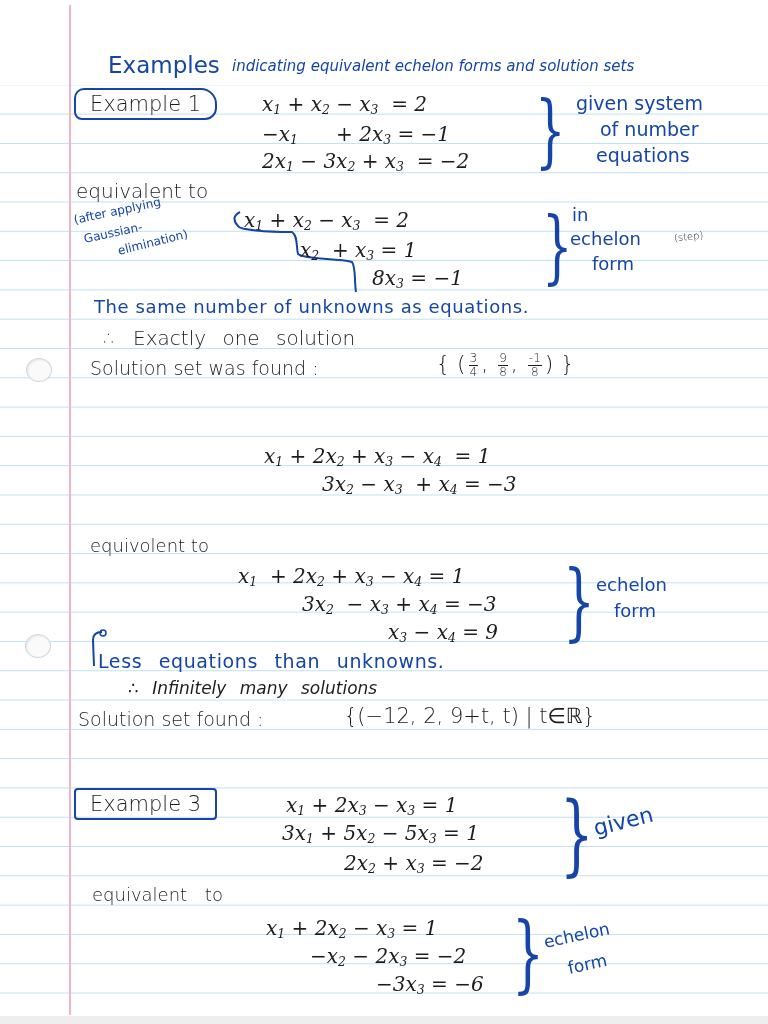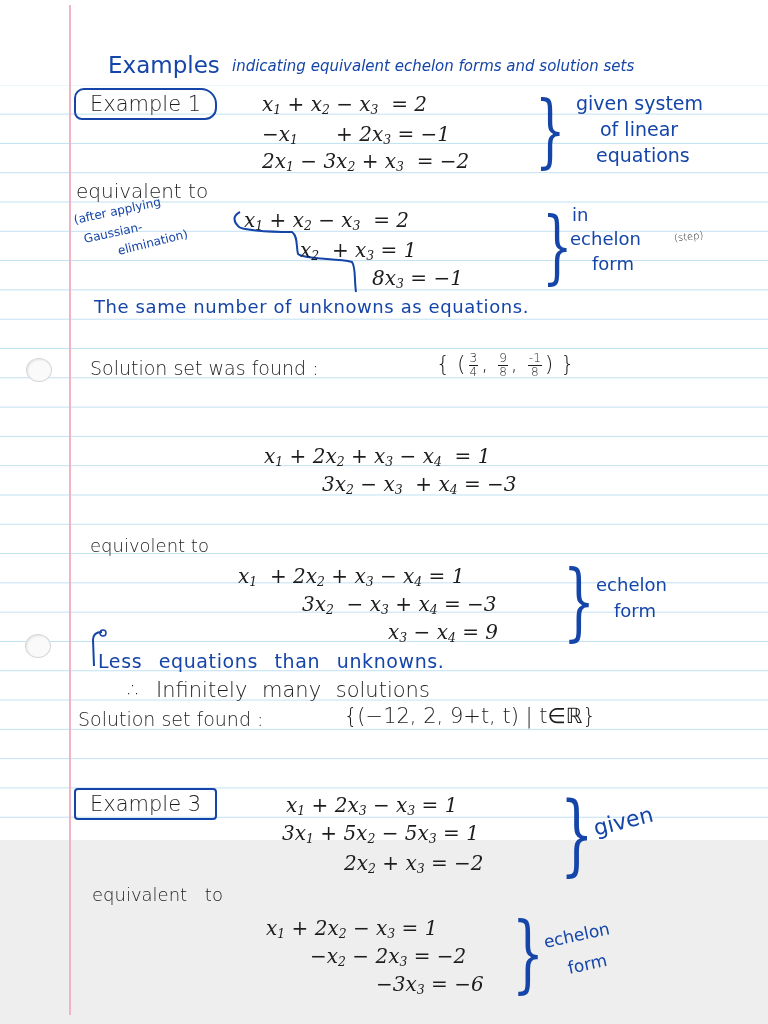--- a/index.html
+++ b/index.html
@@ -2,21 +2,21 @@
 <html><head>
 <meta charset="utf-8">
 <style>
   html, body { margin: 0; padding: 0; }
   body {
     width: 768px; height: 1024px; overflow: hidden;
     background: #eeeeee;
     font-family: "DejaVu Sans", sans-serif;
   }
   .paper {
-    position: absolute; left: 0; top: 0; width: 768px; height: 840px;
+    position: absolute; left: 0; top: 0; width: 768px; height: 1016px;
     background-color: #ffffff;
     background-image: repeating-linear-gradient(to bottom,
       transparent 0px, transparent 28px, #bfe0f2 28px, #bfe0f2 29.3px);
     background-position: 0 56px;
     background-size: 100% 29.3px;
   }
   .paper::before {
     content: ""; position: absolute; left: 0; top: 0; width: 768px; height: 85px; background: #fff;
   }
   .margin-line {
@@ -52,21 +52,21 @@
   <div class="t blue" style="left:232px; top:59px; font-size:15px; font-style:italic;">indicating equivalent echelon forms and solution sets</div>
 
   <div class="boxed" style="left:74px; top:88px;">Example 1</div>
 
   <div class="t math" style="left:262px; top:94px;"><i>x</i><sub>1</sub> + <i>x</i><sub>2</sub> − <i>x</i><sub>3</sub> &nbsp;= 2</div>
   <div class="t math" style="left:262px; top:124px;">−<i>x</i><sub>1</sub> &nbsp;&nbsp;&nbsp;&nbsp;&nbsp;+ 2<i>x</i><sub>3</sub> = −1</div>
   <div class="t math" style="left:262px; top:151px;">2<i>x</i><sub>1</sub> − 3<i>x</i><sub>2</sub> + <i>x</i><sub>3</sub> &nbsp;= −2</div>
 
   <div class="brace" style="left:535px; top:84px; font-size:80px; transform:scaleX(0.6);">}</div>
   <div class="t blue" style="left:576px; top:94px; font-size:19px;">given system</div>
-  <div class="t blue" style="left:600px; top:120px; font-size:19px;">of linear</div>
+  <div class="t blue" style="left:600px; top:120px; font-size:19px;">of number</div>
   <div class="t blue" style="left:596px; top:146px; font-size:19px;">equations</div>
 
   <div class="t ink" style="left:76px; top:181px; font-size:20px;">equivalent to</div>
 
   <div class="t blue" style="left:74px; top:214px; font-size:12px; transform:rotate(-12deg); transform-origin:left;">(after applying</div>
   <div class="t blue" style="left:84px; top:233px; font-size:12px; transform:rotate(-12deg); transform-origin:left;">Gaussian-</div>
   <div class="t blue" style="left:118px; top:245px; font-size:12px; transform:rotate(-14deg); transform-origin:left;">elimination)</div>
 
   <svg style="position:absolute; left:226px; top:208px;" width="150" height="92">
     <path d="M14 4 C6 8 8 14 12 18 C14 22 40 24 66 24 C72 28 70 38 72 46 C80 52 110 50 126 54 C130 60 128 70 130 84" stroke="#1545a8" stroke-width="2" fill="none"></path>
@@ -76,20 +76,21 @@
   <div class="t math" style="left:300px; top:240px;"><i>x</i><sub>2</sub> &nbsp;+ <i>x</i><sub>3</sub> = 1</div>
   <div class="t math" style="left:372px; top:268px;">8<i>x</i><sub>3</sub> = −1</div>
 
   <div class="brace" style="left:542px; top:200px; font-size:80px; transform:scaleX(0.6);">}</div>
   <div class="t blue" style="left:572px; top:206px; font-size:18px;">in</div>
   <div class="t blue" style="left:570px; top:230px; font-size:18px;">echelon</div>
   <div class="t blue" style="left:592px; top:255px; font-size:18px;">form</div>
   <div class="t ink" style="left:674px; top:232px; font-size:10px; transform:rotate(-6deg);">(step)</div>
 
   <div class="t blue" style="left:94px; top:298px; font-size:18px; letter-spacing:0.6px;">The same number of unknowns as equations.</div>
+  <div class="t ink" style="left:104px; top:328px; font-size:20px; word-spacing:10px;">∴ Exactly one solution</div>
   <div class="t ink" style="left:90px; top:359px; font-size:19px;">Solution set was found :</div>
   <div class="t ink" style="left:436px; top:352px; font-size:22px;">
     <span>{ (</span><span class="frac"><span class="num">3</span><span>4</span></span>,
     <span class="frac"><span class="num">9</span><span>8</span></span>,
     <span class="frac"><span class="num">-1</span><span>8</span></span><span>) }</span>
   </div>
 
 
   <div class="t math" style="left:264px; top:446px;"><i>x</i><sub>1</sub> + 2<i>x</i><sub>2</sub> + <i>x</i><sub>3</sub> − <i>x</i><sub>4</sub> &nbsp;= 1</div>
   <div class="t math" style="left:322px; top:474px;">3<i>x</i><sub>2</sub> − <i>x</i><sub>3</sub> &nbsp;+ <i>x</i><sub>4</sub> = −3</div>
@@ -102,21 +103,21 @@
 
   <div class="brace" style="left:563px; top:552px; font-size:84px; transform:scaleX(0.6);">}</div>
   <div class="t blue" style="left:596px; top:576px; font-size:18px;">echelon</div>
   <div class="t blue" style="left:614px; top:602px; font-size:18px;">form</div>
 
   <svg style="position:absolute; left:88px; top:628px;" width="20" height="42">
     <path d="M6 38 L5 12 C5 6 9 4 14 4" stroke="#1545a8" stroke-width="2" fill="none"></path>
     <circle cx="15" cy="5" r="3" stroke="#1545a8" stroke-width="1.5" fill="none"></circle>
   </svg>
   <div class="t blue" style="left:98px; top:652px; font-size:19px; letter-spacing:0.6px; word-spacing:10px;">Less equations than unknowns.</div>
-  <div class="t ink" style="left:128px; top:680px; font-size:21px; word-spacing:8px;">∴ Infinitely many solutions</div>
+  <div class="t ink" style="left:128px; top:680px; font-size:17px; word-spacing:8px;font-style:italic;">∴ Infinitely many solutions</div>
   <div class="t ink" style="left:78px; top:710px; font-size:19px;">Solution set found :</div>
   <div class="t ink" style="left:344px; top:706px; font-size:21px;">{(−12, 2, 9+t, t) | t∈ℝ}</div>
 
   <div class="boxed" style="left:74px; top:788px; border-radius:4px;">Example 3</div>
 
   <div class="t math" style="left:286px; top:795px;"><i>x</i><sub>1</sub> + 2<i>x</i><sub>3</sub> − <i>x</i><sub>3</sub> = 1</div>
   <div class="t math" style="left:282px; top:823px;">3<i>x</i><sub>1</sub> + 5<i>x</i><sub>2</sub> − 5<i>x</i><sub>3</sub> = 1</div>
   <div class="t math" style="left:344px; top:853px;">2<i>x</i><sub>2</sub> + <i>x</i><sub>3</sub> = −2</div>
 
   <div class="brace" style="left:560px; top:783px; font-size:88px; transform:scaleX(0.6);">}</div>

